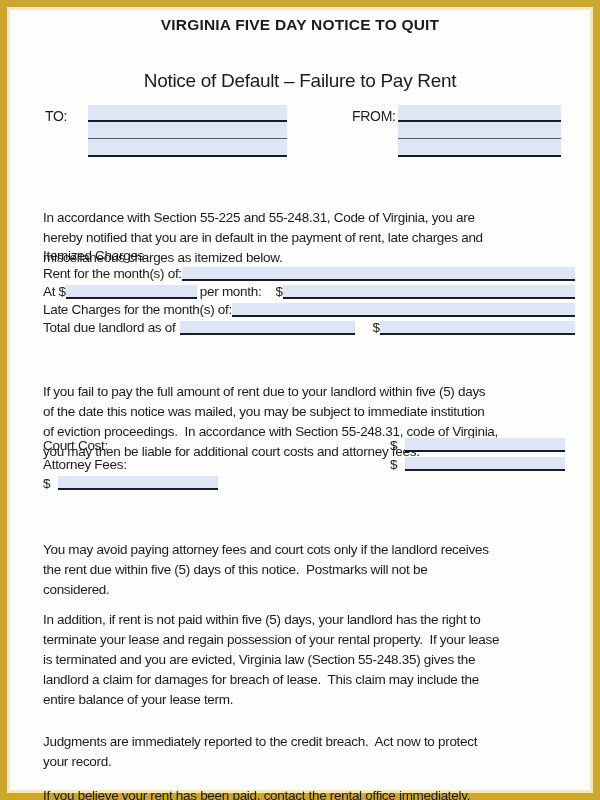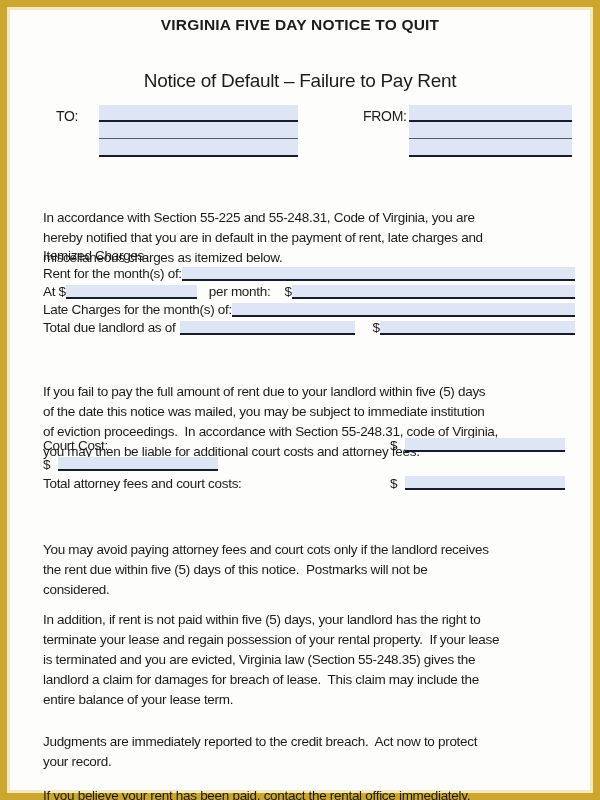--- a/index.html
+++ b/index.html
@@ -14,21 +14,21 @@
     box-shadow: inset 0 0 0 3px #f3e9bd;
   }
   .title {
     position:absolute; top:16px; left:0; width:600px; text-align:center;
     font-size:15.5px; font-weight:bold; letter-spacing:0.2px;
   }
   .subtitle {
     position:absolute; top:70px; left:0; width:600px; text-align:center;
     font-size:19px;
   }
-  .tofrom { position:absolute; top:105px; left:54px; width:532px; height:53px; }
+  .tofrom { position:absolute; top:105px; left:43px; width:532px; height:53px; }
   .addr-label { position:absolute; top:3px; font-size:14px; }
   .to-label { left:2px; }
   .from-label { left:309px; }
   .addr-box { position:absolute; top:0; height:52px; background:#dee5f4; }
   .to-box { left:45px; width:199px; }
   .from-box { left:355px; width:163px; }
   .rule { position:absolute; left:0; right:0; height:0; }
   .rule-dark { border-top:2px solid #171c2c; }
   .rule-thin { border-top:1px solid #565b69; }
   .r1 { top:15px; } .r2 { top:33px; } .r3 { top:50px; }
@@ -44,21 +44,21 @@
   .p6 { top:754px; }
   .itemized { position:absolute; top:245px; left:43px; width:532px; }
   .item-row { display:flex; align-items:flex-end; height:18px; }
   .lbl { white-space:pre; }
   .blank {
     height:14px; background:#dee5f4; border-bottom:2px solid #171c2c;
     box-sizing:border-box;
   }
   .grow { flex:1 1 auto; }
   .at-blank { width:131px; }
-  .per-month { margin-left:12px;text-align:center; }
+  .per-month { margin-left:3px;text-align:center; }
   .cur-gap { margin-left:14px; }
   .total-date-blank { width:175px; margin-left:5px; }
   .total-cur { margin-left:17px; }
   .fees { position:absolute; top:438px; left:43px; width:532px; }
   .fees-row { display:flex; align-items:flex-start; height:19px; }
   .fees-label { width:347px; }
   .fees-cur { width:15px; }
   .fees-blank { width:160px; height:14px; background:#dee5f4; border-bottom:2px solid #171c2c; box-sizing:border-box; }
 </style>
 </head>
@@ -121,25 +121,25 @@
 of eviction proceedings.  In accordance with Section 55-248.31, code of Virginia,
 you may then be liable for additional court costs and attorney fees.</div>
 
   <div class="fees">
     <div class="fees-row">
       <span class="fees-label">Court Cost:</span>
       <span class="fees-cur">$</span>
       <span class="fees-blank"></span>
     </div>
     <div class="fees-row">
+      <span class="fees-label">Attorney Fees:</span>
       <span class="fees-cur">$</span>
       <span class="fees-blank"></span>
     </div>
     <div class="fees-row">
-      <span class="fees-label">Total attorney fees and court costs:</span>
       <span class="fees-cur">$</span>
       <span class="fees-blank"></span>
     </div>
   </div>
 
   <div class="para p3">You may avoid paying attorney fees and court cots only if the landlord receives
 the rent due within five (5) days of this notice.  Postmarks will not be
 considered.</div>
   <div class="para p4">In addition, if rent is not paid within five (5) days, your landlord has the right to
 terminate your lease and regain possession of your rental property.  If your lease

